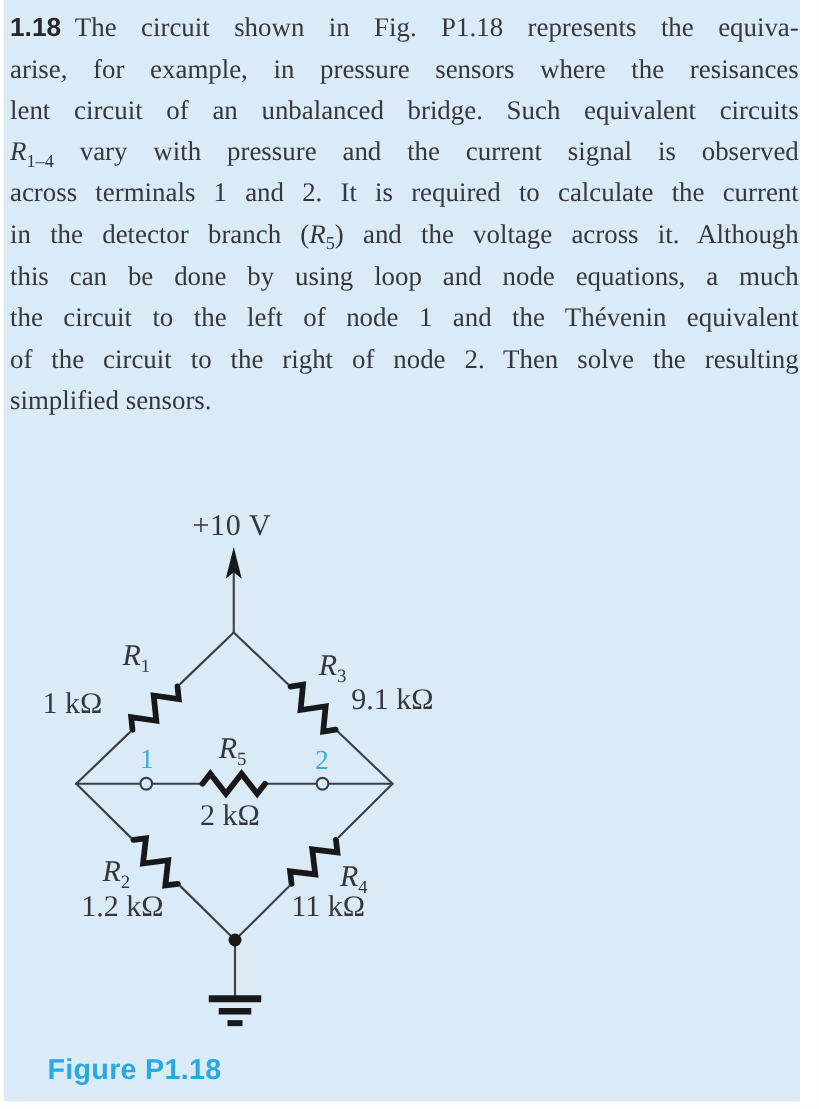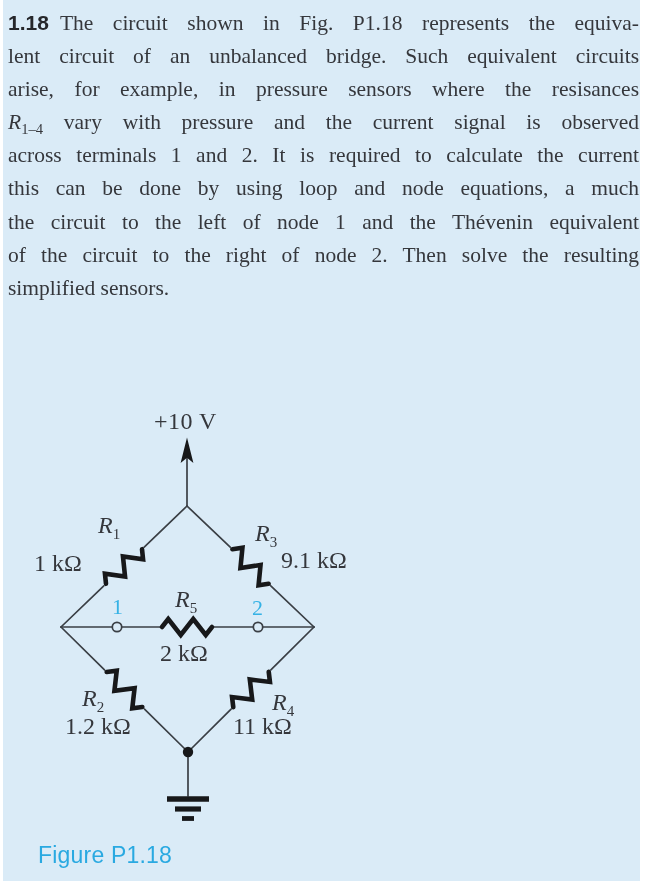--- a/index.html
+++ b/index.html
@@ -41,38 +41,39 @@
   .flabel{
     position:absolute;color:var(--text);font-size:24px;line-height:1;
     white-space:nowrap;
   }
   .rname{font-style:italic;}
   .rname sub{font-size:15px;font-style:normal;line-height:0;}
   .nodelab{color:var(--cyan);font-size:22px;}
   .supply{letter-spacing:0.5px;}
   .caption{
     position:absolute;left:10px;top:842px;
-    font-family:"Liberation Sans",sans-serif;font-weight:normal;
+    font-family:"Liberation Sans",sans-serif;font-weight:bold;
     font-size:23px;color:var(--caption);letter-spacing:0.2px;
   }
 </style>
 </head>
 <body>
 
 <div class="page">
   <div class="panel"></div>
 
   <div class="content">
 
     <div class="problem-text" id="problem-text">
         <div class="tline"><span class="seg-num">1.18</span><span class="seg-n">The circuit shown in Fig. P1.18 represents the equiva-</span></div>
+        <div class="tline"><span class="seg-n">arise, for example, in pressure sensors where the resisances</span></div>
         <div class="tline"><span class="seg-n">lent circuit of an unbalanced bridge. Such equivalent circuits</span></div>
-        <div class="tline"><span class="seg-n">arise, for example, in pressure sensors where the resisances</span></div>
         <div class="tline"><span class="seg-i">R</span><sub class="seg-sub">1–4</sub><span class="seg-n"> vary with pressure and the current signal is observed</span></div>
         <div class="tline"><span class="seg-n">across terminals 1 and 2. It is required to calculate the current</span></div>
+        <div class="tline"><span class="seg-n">in the detector branch (</span><span class="seg-i">R</span><sub class="seg-sub">5</sub><span class="seg-n">) and the voltage across it. Although</span></div>
         <div class="tline"><span class="seg-n">this can be done by using loop and node equations, a much</span></div>
         <div class="tline"><span class="seg-n">the circuit to the left of node 1 and the Thévenin equivalent</span></div>
         <div class="tline"><span class="seg-n">of the circuit to the right of node 2. Then solve the resulting</span></div>
         <div class="tline tline-last"><span class="seg-n">simplified sensors.</span></div>
       </div>
 
     <div class="figure">
 
       <svg class="circuit-svg" width="360" height="445" viewBox="0 395 360 445">
 

